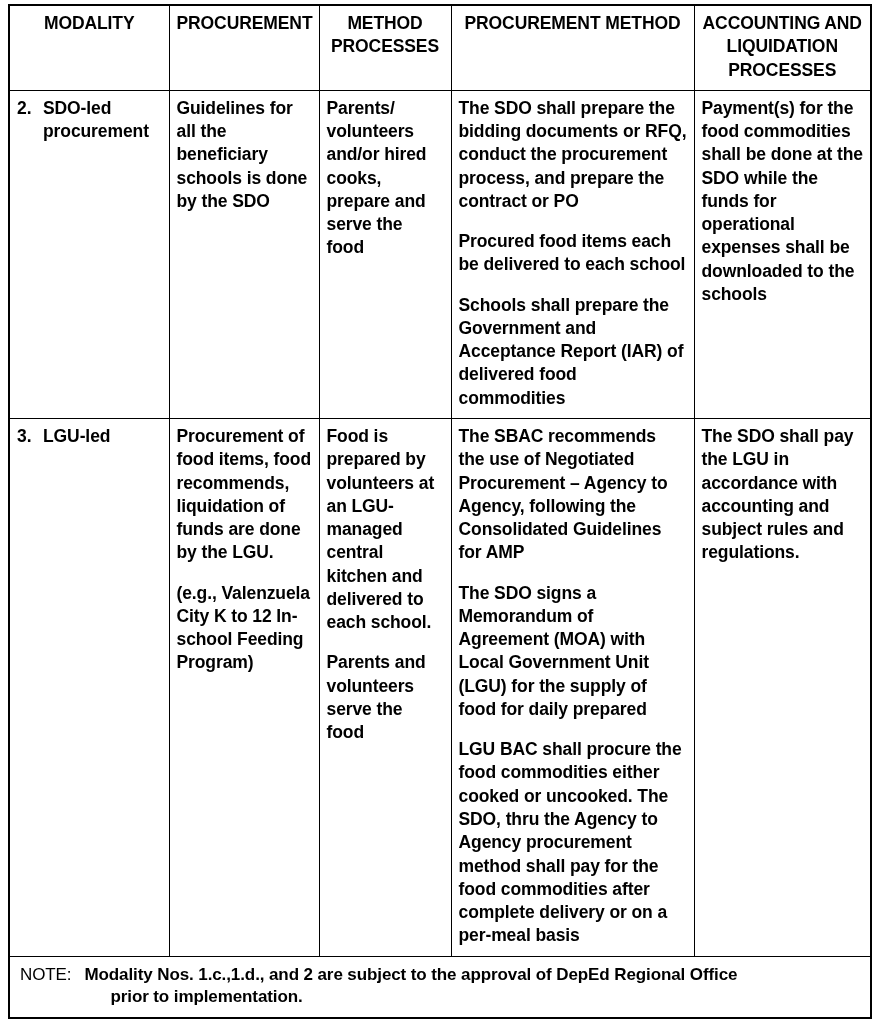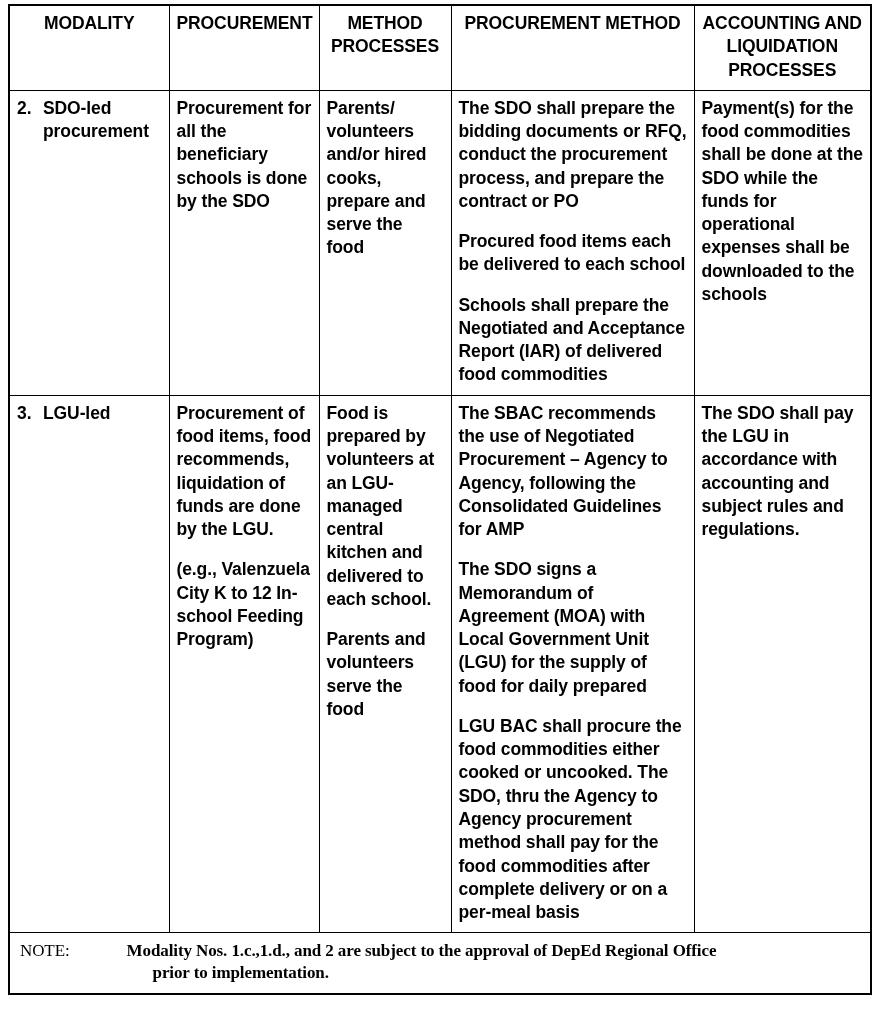--- a/index.html
+++ b/index.html
@@ -69,36 +69,34 @@
   p.para {
     margin: 0 0 17px 0;
   }
   p.para:last-child {
     margin-bottom: 0;
   }
   tr.note-row td {
     padding: 7px 6px 9px 10px;
     font-size: 17px;
     line-height: 1.3;
-    font-family: Liberation Serif, serif;
   }
   .note-wrap {
     display: flex;
     align-items: flex-start;
   }
   .note-label {
     flex: 0 0 auto;
     font-weight: normal;
     padding-right: 13px;
   }
   .note-body {
     flex: 1 1 auto;
     font-weight: bold;
     text-indent: 0;
-    margin-left: 44px;
   }
   .note-line2 {
     display: block;
     padding-left: 26px;
   }
 </style>
 </head>
 <body>
 
 <div class="page">
@@ -135,29 +133,29 @@
     <tbody>
 
       <tr>
         <td class="cell-modality">
           <div class="modality-line">
             <span class="modality-num">2.</span>
             <span class="modality-text">SDO-led procurement</span>
           </div>
         </td>
         <td>
-          <p class="para">Procurement for all the beneficiary schools is done by the SDO</p>
+          <p class="para">Guidelines for all the beneficiary schools is done by the SDO</p>
         </td>
         <td>
           <p class="para">Parents/ volunteers and/or hired cooks, prepare and serve the food</p>
         </td>
         <td>
           <p class="para">The SDO shall prepare the bidding documents or RFQ, conduct the procurement process, and prepare the contract or PO</p>
           <p class="para">Procured food items each be delivered to each school</p>
-          <p class="para">Schools shall prepare the Negotiated and Acceptance Report (IAR) of delivered food commodities</p>
+          <p class="para">Schools shall prepare the Government and Acceptance Report (IAR) of delivered food commodities</p>
         </td>
         <td>
           <p class="para">Payment(s) for the food commodities shall be done at the SDO while the funds for operational expenses shall be downloaded to the schools</p>
         </td>
       </tr>
 
       <tr>
         <td class="cell-modality">
           <div class="modality-line">
             <span class="modality-num">3.</span>

